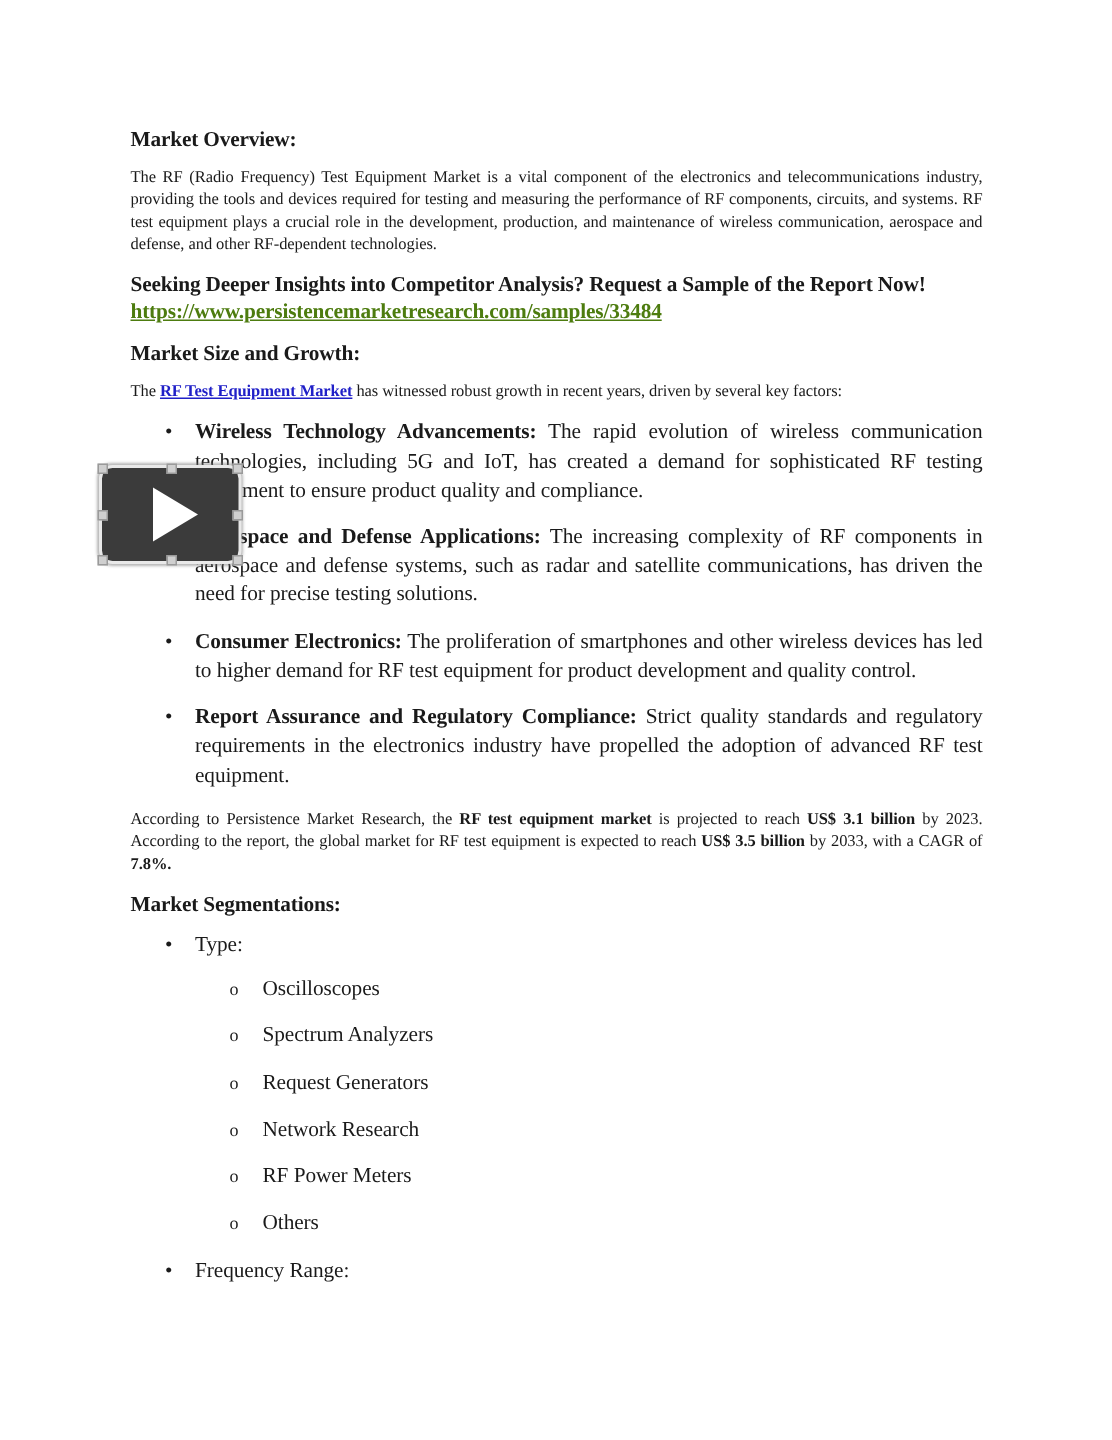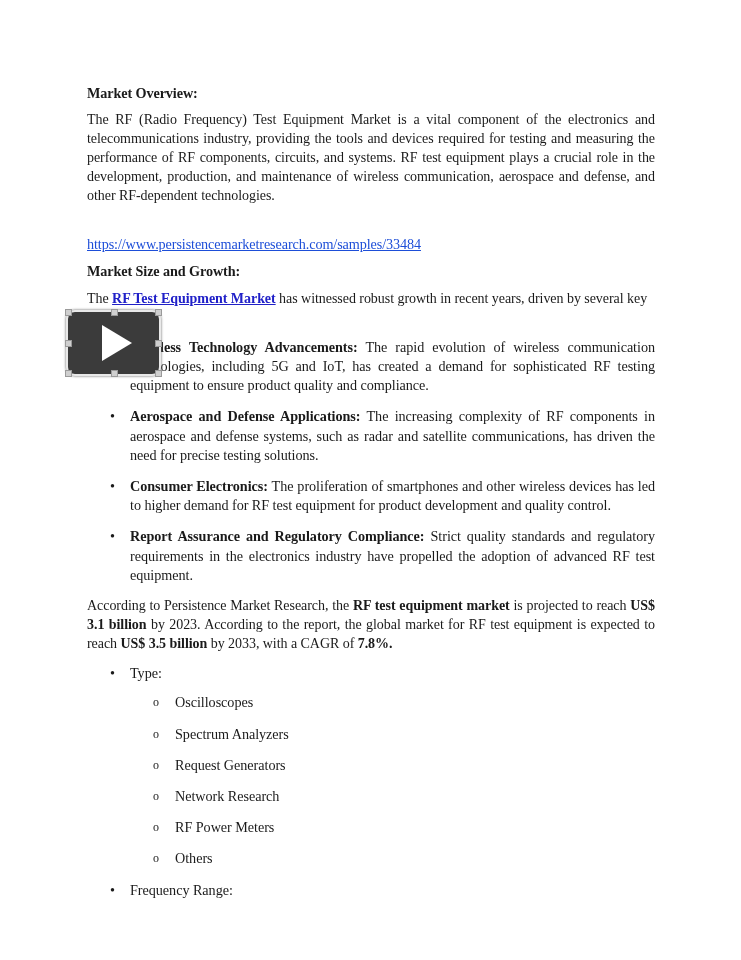--- a/index.html
+++ b/index.html
@@ -23,35 +23,35 @@
     width: 568px;
   }
   .heading {
     font-weight: bold;
     font-size: 14.2px;
     line-height: 1.30;
     margin: 0 0 9px 0;
     letter-spacing: -0.1px;
   }
   .para {
-    font-size: 14px;
+    font-size: 11px;
     line-height: 1.355;
     margin: 0 0 10px 0;
     text-align: justify;
     text-justify: inter-word;
     letter-spacing: -0.05px;
     font-family: Liberation Serif, serif;
   }
   .para.nojust {
     text-align: left;
   }
   .link {
-    color: #1d4ed8;
+    color: #4d7c0f;
     text-decoration: underline;
-    font-weight: normal;
+    font-weight: bold;
     word-break: break-all;
   }
   .inline-link {
     color: #2020c8;
     text-decoration: underline;
     font-weight: bold;
   }
   b, .b { font-weight: bold; }
 
   ul.lvl1 {
@@ -144,21 +144,21 @@
 
 <div class="page">
 
   <div class="content">
 
     <p class="heading">Market Overview:</p>
 
     <p class="para">The RF (Radio Frequency) Test Equipment Market is a vital component of the electronics and telecommunications industry, providing the tools and devices required for testing and measuring the performance of RF components, circuits, and systems. RF test equipment plays a crucial role in the development, production, and maintenance of wireless communication, aerospace and defense, and other RF-dependent technologies.</p>
 
     <p class="heading">
-      <br>
+      <span>Seeking Deeper Insights into Competitor Analysis? Request a Sample of the Report Now!</span><br>
       <span class="link">https://www.persistencemarketresearch.com/samples/33484</span>
     </p>
 
     <p class="heading">Market Size and Growth:</p>
 
     <p class="para nojust">
       <span>The </span><span class="inline-link">RF Test Equipment Market</span><span> has witnessed robust growth in recent years, driven by several key factors:</span>
     </p>
 
     <ul class="lvl1">
@@ -177,20 +177,21 @@
       <li>
         <span class="bullet">•</span>
         <span class="b">Report Assurance and Regulatory Compliance:</span><span> Strict quality standards and regulatory requirements in the electronics industry have propelled the adoption of advanced RF test equipment.</span>
       </li>
     </ul>
 
     <p class="para">
       <span>According to Persistence Market Research, the </span><span class="b">RF test equipment market</span><span> is projected to reach </span><span class="b">US$ 3.1 billion</span><span> by 2023. According to the report, the global market for RF test equipment is expected to reach </span><span class="b">US$ 3.5 billion</span><span> by 2033, with a CAGR of </span><span class="b">7.8%.</span>
     </p>
 
+    <p class="heading">Market Segmentations:</p>
 
 
     <ul class="lvl1">
       <li class="tight">
         <span class="bullet">•</span>
         <span>Type:</span>
         <ul class="lvl2">
           <li>
             <span class="bullet-o">o</span>
             <span>Oscilloscopes</span>

